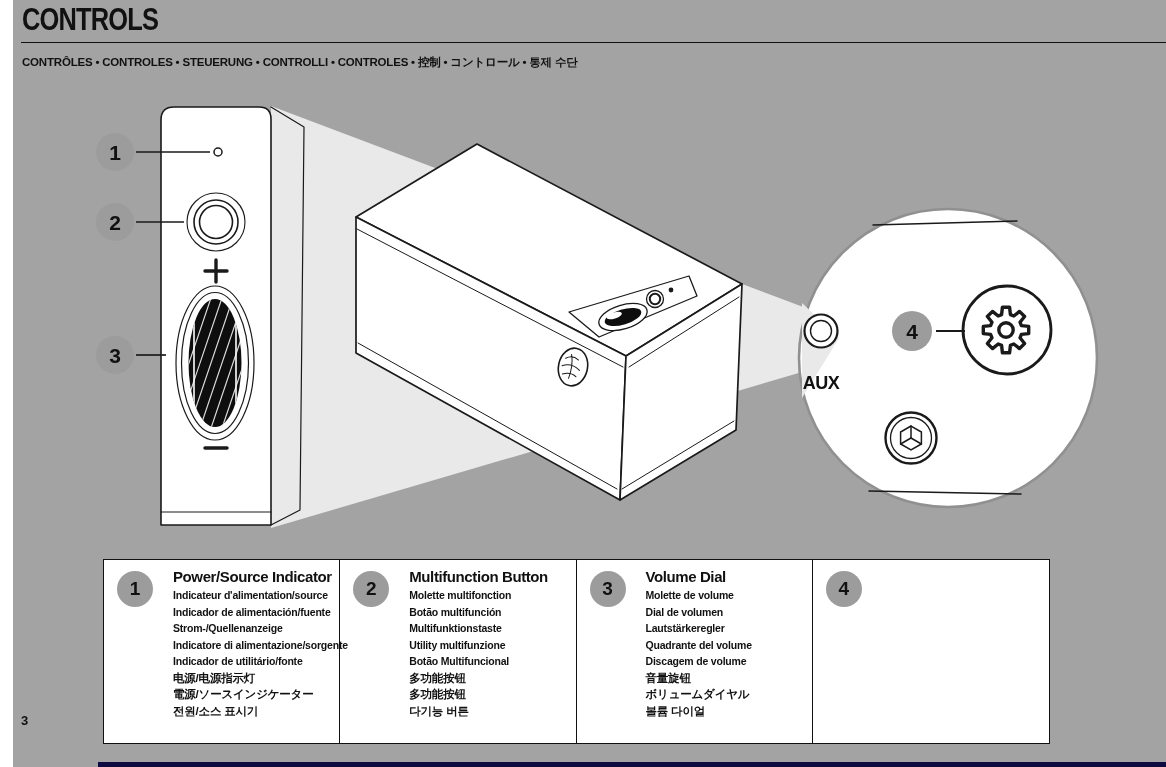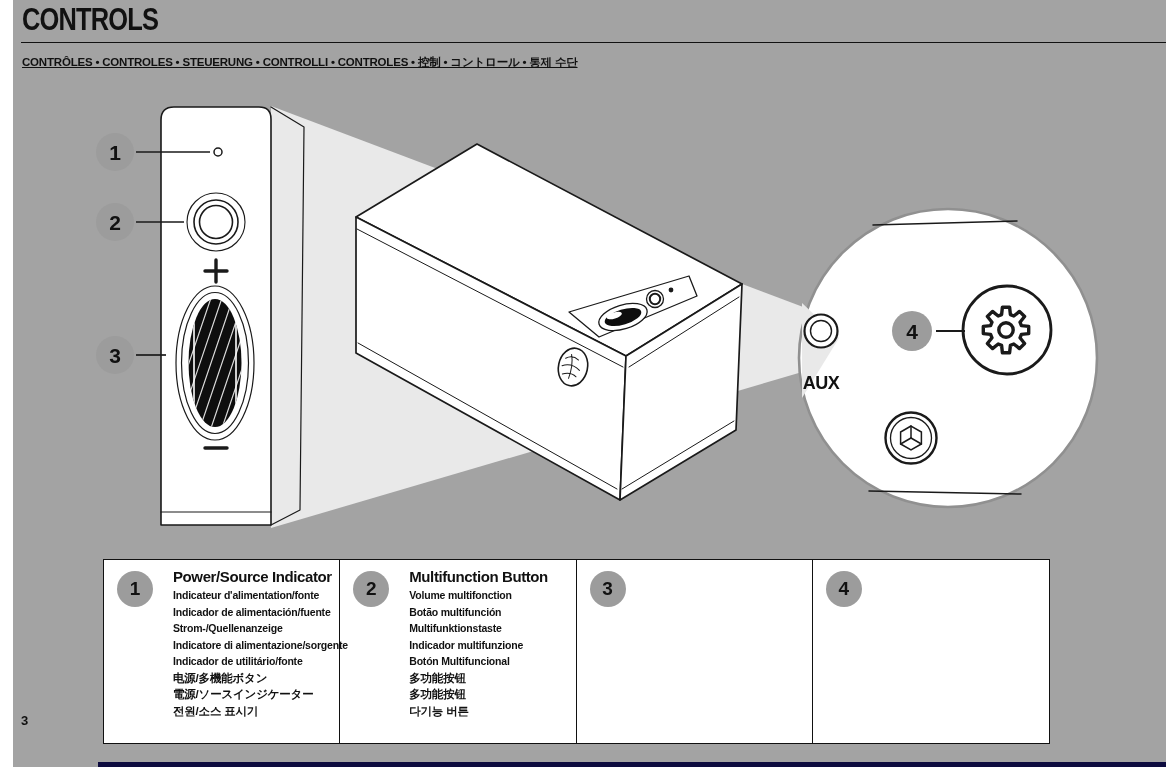--- a/index.html
+++ b/index.html
@@ -10,21 +10,21 @@
   }
   
   .title {
     position:absolute; left:9px; top:2px;
     font-size:31px; font-weight:bold; letter-spacing:-1px;
     transform:scaleX(0.82); transform-origin:left top; white-space:nowrap;
   }
   .rule { position:absolute; left:8px; right:8px; top:42px; height:0; border-top:1.5px solid #111; }
   .subtitle {
     position:absolute; left:9px; top:55px;
-    font-size:11.5px; font-weight:bold; letter-spacing:-0.2px; white-space:nowrap;text-decoration:underline;
+    font-size:11.5px; font-weight:bold; letter-spacing:-0.2px; white-space:nowrap;
   }
   
   .diagram { position:absolute; left:0; top:0; width:1166px; height:767px; }
   
   .legend {
     position:absolute; left:90px; top:559px; width:947px; height:185px;
     border:1.5px solid #111; display:grid; grid-template-columns:1fr 1fr 1fr 1fr;
     background:#fff;
   }
   .cell { position:relative; border-right:1.5px solid #111; }
@@ -189,48 +189,59 @@
       </g>
     </g>
   </svg>
 
   <div class="legend">
 
     <div class="cell">
       <div class="badge">1</div>
       <div class="cell-text">
         <div class="cell-title">Power/Source Indicator</div>
-        <div class="tr">Indicateur d'alimentation/fonte</div>
+        <div class="tr">Indicateur d'alimentation/source</div>
         <div class="tr">Indicador de alimentación/fuente</div>
         <div class="tr">Strom-/Quellenanzeige</div>
         <div class="tr">Indicatore di alimentazione/sorgente</div>
         <div class="tr">Indicador de utilitário/fonte</div>
-        <div class="tr tr-cjk">电源/多機能ボタン</div>
+        <div class="tr tr-cjk">电源/电源指示灯</div>
         <div class="tr tr-cjk">電源/ソースインジケーター</div>
         <div class="tr tr-cjk">전원/소스 표시기</div>
       </div>
     </div>
 
     <div class="cell">
       <div class="badge">2</div>
       <div class="cell-text">
         <div class="cell-title">Multifunction Button</div>
-        <div class="tr">Volume multifonction</div>
+        <div class="tr">Molette multifonction</div>
         <div class="tr">Botão multifunción</div>
         <div class="tr">Multifunktionstaste</div>
-        <div class="tr">Indicador multifunzione</div>
-        <div class="tr">Botón Multifuncional</div>
+        <div class="tr">Utility multifunzione</div>
+        <div class="tr">Botão Multifuncional</div>
         <div class="tr tr-cjk">多功能按钮</div>
         <div class="tr tr-cjk">多功能按钮</div>
         <div class="tr tr-cjk">다기능 버튼</div>
       </div>
     </div>
 
     <div class="cell">
       <div class="badge">3</div>
+      <div class="cell-text">
+        <div class="cell-title">Volume Dial</div>
+        <div class="tr">Molette de volume</div>
+        <div class="tr">Dial de volumen</div>
+        <div class="tr">Lautstärkeregler</div>
+        <div class="tr">Quadrante del volume</div>
+        <div class="tr">Discagem de volume</div>
+        <div class="tr tr-cjk">音量旋钮</div>
+        <div class="tr tr-cjk">ボリュームダイヤル</div>
+        <div class="tr tr-cjk">볼륨 다이얼</div>
+      </div>
     </div>
 
     <div class="cell">
       <div class="badge">4</div>
     </div>
 
   </div>
 
   <div class="page-number">3</div>
   <div class="footer-bar"></div>

